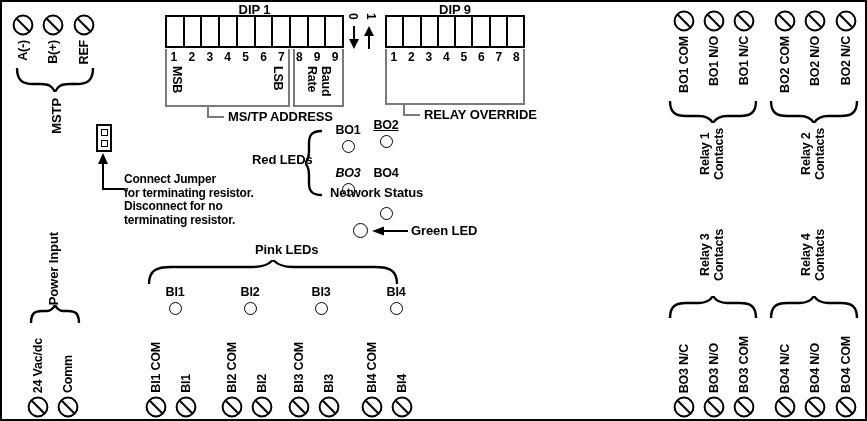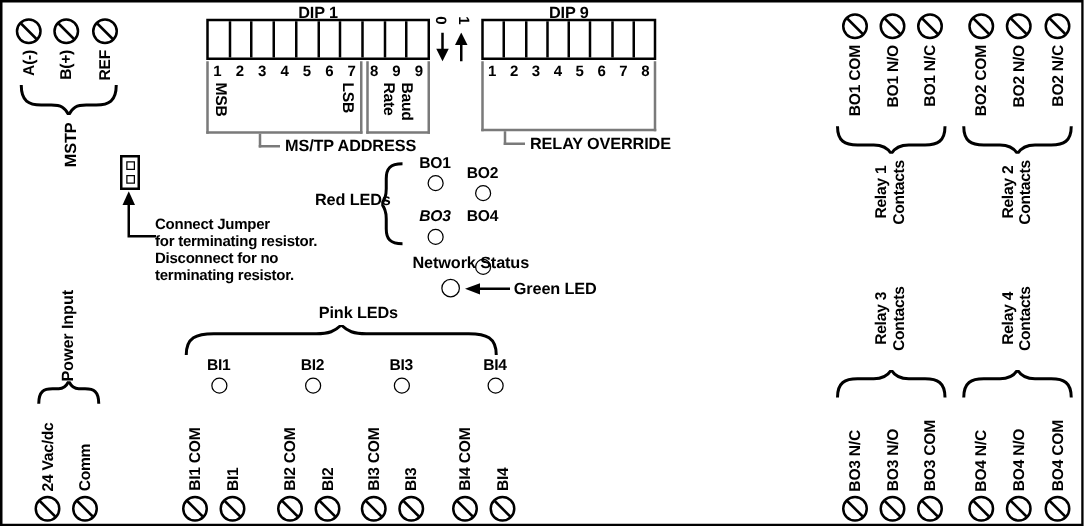--- a/index.html
+++ b/index.html
@@ -147,34 +147,34 @@
   <div class="abs cap" style="left:422px; top:105px;">RELAY OVERRIDE</div>
 
   <div class="abs cap" style="left:250px; top:150px;">Red LEDs</div>
   <svg class="abs" style="left:303px; top:127px;" width="17" height="68">
     <path d="M17,2 C7,2 4,6 4,14 L4,22 C4,28 3,31 0,34 C3,37 4,40 4,46 L4,54 C4,62 7,66 17,66" fill="none" stroke="#000" stroke-width="2.4" stroke-linecap="round"></path>
   </svg>
   <div class="ledcol" style="left:330px; top:121px;">
     <div class="lbl">BO1</div>
     <div class="led"></div>
   </div>
-  <div class="ledcol" style="left:368px; top:129px;">
+  <div class="ledcol" style="left:368px; top:116px;text-decoration:underline;">
     <div class="lbl">BO2</div>
     <div class="led"></div>
   </div>
   <div class="ledcol" style="left:330px; top:164px;font-style:italic;">
     <div class="lbl">BO3</div>
     <div class="led"></div>
   </div>
   <div class="ledcol" style="left:368px; top:164px;gap:24px;">
     <div class="lbl">BO4</div>
     <div class="led"></div>
   </div>
 
-  <div class="abs cap" style="left:312px; top:200px;padding-left:16px;">Network Status</div>
+  <div class="abs cap" style="left:312px; top:183px;padding-left:16px;">Network Status</div>
   <div class="abs led" style="left:351px; top:221px; width:15px; height:15px; margin:0;"></div>
   <svg class="abs" style="left:370px; top:223px;" width="36" height="12">
     <line x1="9" y1="6" x2="36" y2="6" stroke="#000" stroke-width="2"></line>
     <polygon points="0,6 12,1.5 12,10.5" fill="#000"></polygon>
   </svg>
   <div class="abs cap" style="left:409px; top:221px;">Green LED</div>
 
   <div class="abs" style="left:94px; top:122px; width:16px; height:28px; border:2px solid #000; box-sizing:border-box; display:flex; flex-direction:column; align-items:center; justify-content:space-evenly;">
     <div style="width:7px; height:7px; border:1.5px solid #000; box-sizing:border-box;"></div>
     <div style="width:7px; height:7px; border:1.5px solid #000; box-sizing:border-box;"></div>

